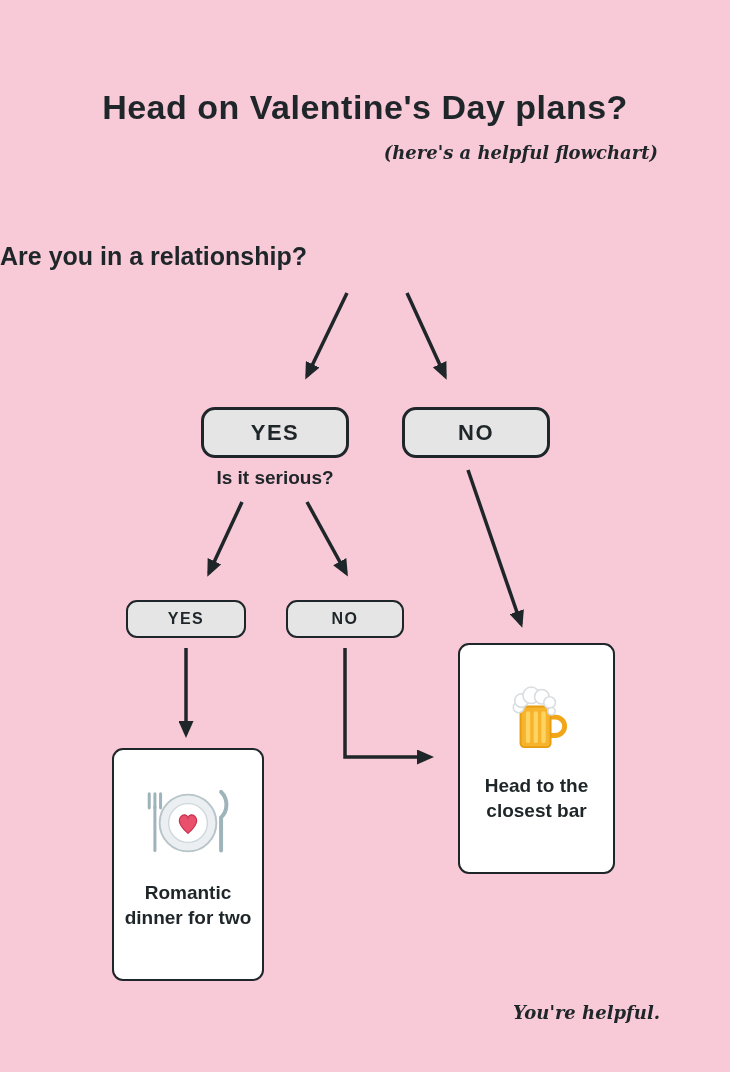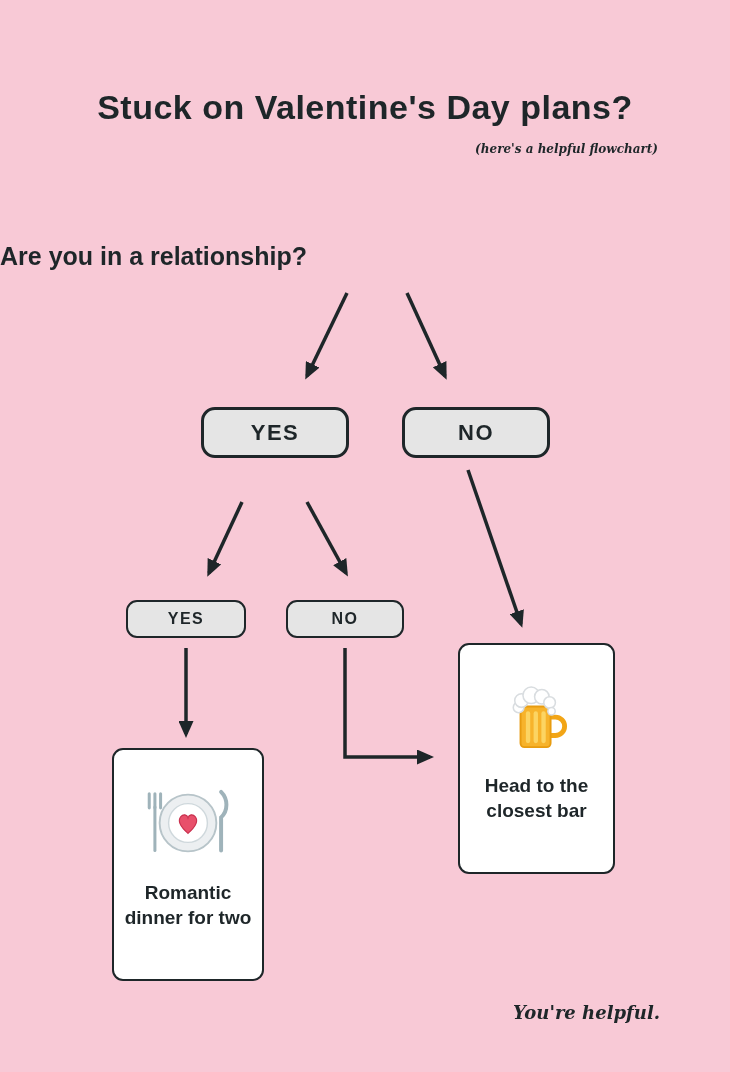--- a/index.html
+++ b/index.html
@@ -14,21 +14,21 @@
   }
   .title {
     position:absolute; left:0; right:0; top:88px;
     text-align:center;
     font-size:34px; font-weight:bold; letter-spacing:0.5px;
   }
   .subtitle {
     position:absolute; right:72px; top:142px;
     font-family:"DejaVu Serif", serif;
     font-style:italic; font-weight:bold;
-    font-size:12px;
+    font-size:18px;
   }
   .question1 {
     position:absolute; left:0; right:0; top:242px;
     text-align:left;
     font-size:25px; font-weight:bold;
   }
   .question2 {
     position:absolute; left:160px; top:467px; width:230px;
     text-align:center;
     font-size:19px; font-weight:bold;
@@ -72,21 +72,21 @@
   .arrows {
     position:absolute; left:0; top:0;
     pointer-events:none;
   }
 </style>
 </head>
 <body>
 
 <div class="canvas">
 
-  <div class="title">Stuck on Valentine's Day plans?</div>
+  <div class="title">Head on Valentine's Day plans?</div>
   <div class="subtitle">(here's a helpful flowchart)</div>
 
   <div class="question1">Are you in a relationship?</div>
 
   <svg class="arrows" width="730" height="1072" viewBox="0 0 730 1072">
     <defs>
       <marker id="ah" markerUnits="userSpaceOnUse" markerWidth="17" markerHeight="15" refX="13" refY="7.5" orient="auto">
         <path d="M0,0 L17,7.5 L0,15 Z" fill="#1e2629"></path>
       </marker>
     </defs>
@@ -97,20 +97,21 @@
       <line x1="307" y1="502" x2="346" y2="573" marker-end="url(#ah)"></line>
       <line x1="468" y1="470" x2="521" y2="624" marker-end="url(#ah)"></line>
       <line x1="186" y1="648" x2="186" y2="734" marker-end="url(#ah)"></line>
       <polyline points="345,648 345,757 430,757" marker-end="url(#ah)"></polyline>
     </g>
   </svg>
 
   <div class="node node-big node-yes1">YES</div>
   <div class="node node-big node-no1">NO</div>
 
+  <div class="question2">Is it serious?</div>
 
   <div class="node node-small node-yes2">YES</div>
   <div class="node node-small node-no2">NO</div>
 
   <div class="card card-dinner">
     <svg width="104" height="78" viewBox="0 0 110 82">
       <g stroke="#9fb3ba" stroke-width="3.2" stroke-linecap="round" fill="none">
         <path d="M14 10 v15"></path>
         <path d="M20 10 v15"></path>
         <path d="M26 10 v15"></path>

